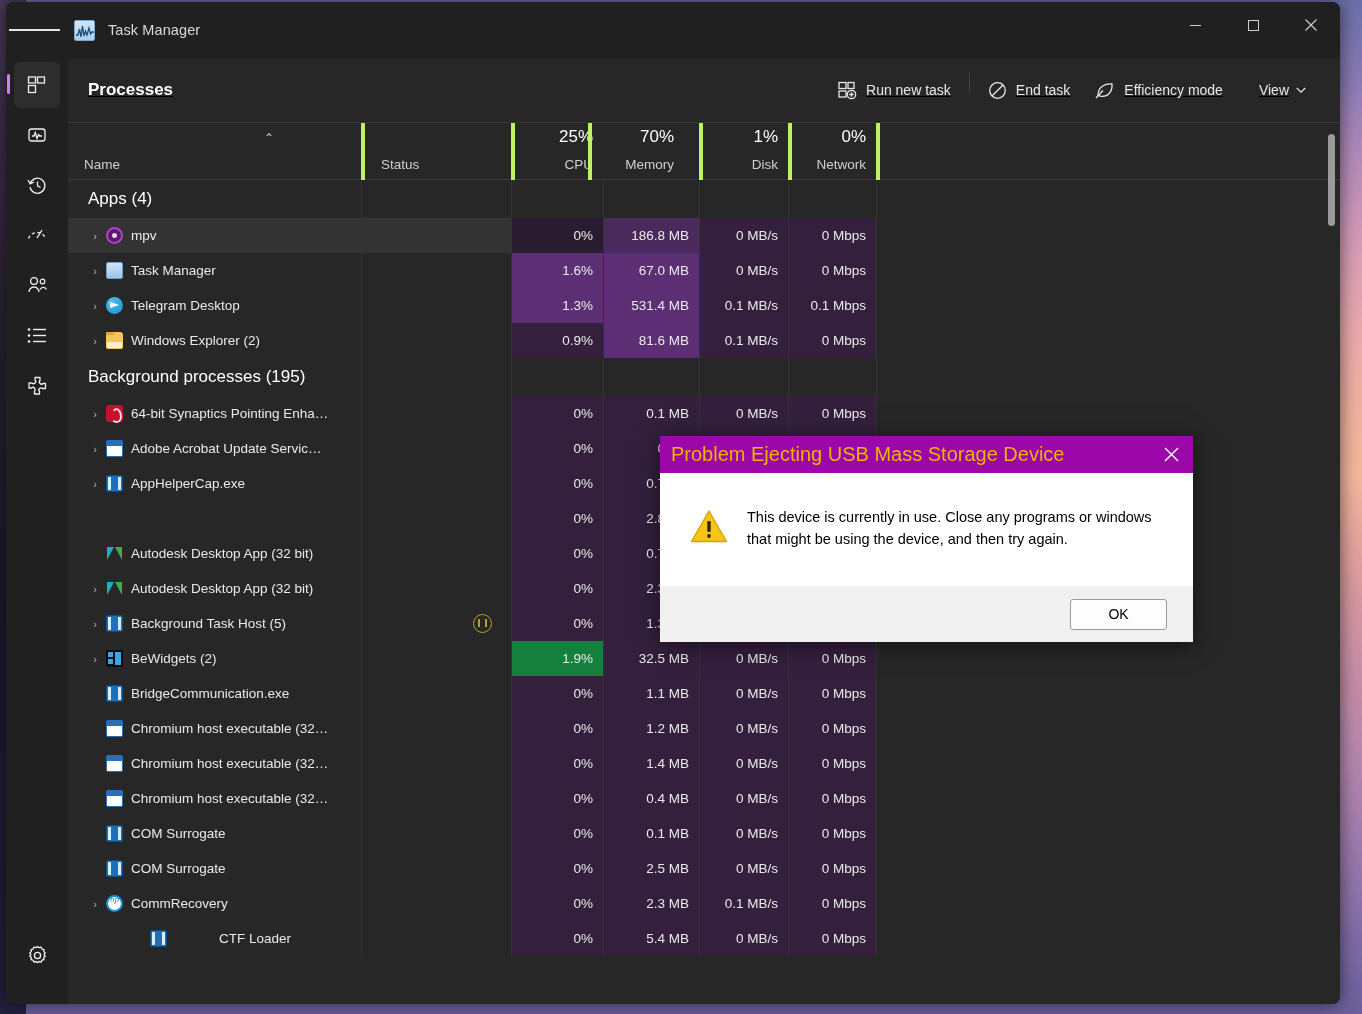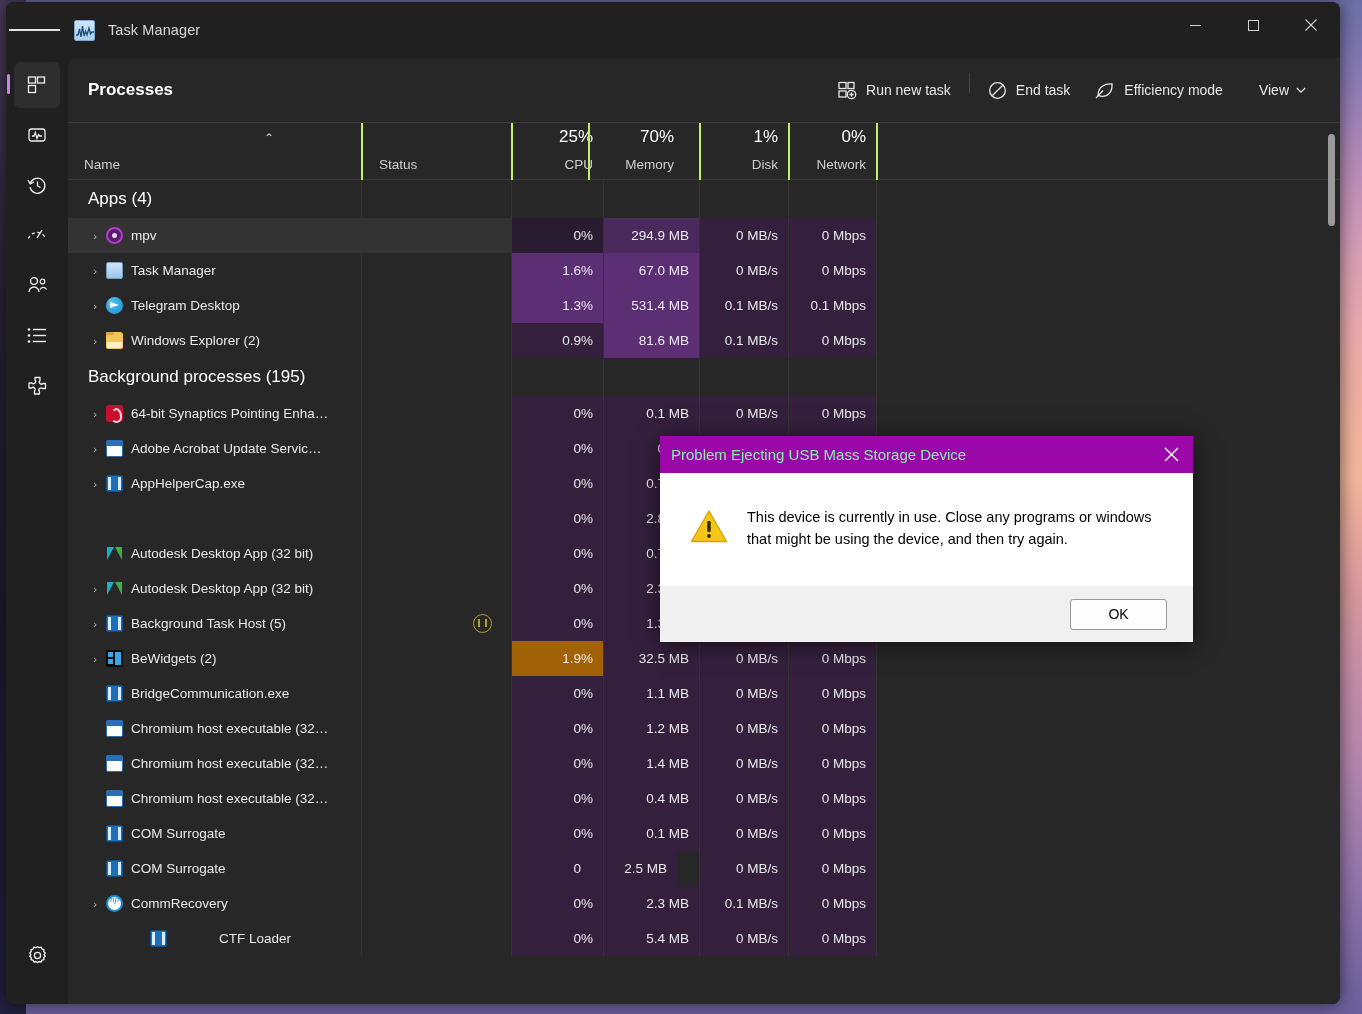--- a/index.html
+++ b/index.html
@@ -94,40 +94,41 @@
   
   #content {
     position: absolute; left: 62px; top: 56px;
     width: 1272px; height: 946px;
     background: #272727;
     border-top-left-radius: 8px;
   }
   #page-header {
     height: 64px; display: flex; align-items: center;
     padding: 0 22px 0 20px;
+    text-decoration: underline;
   }
   #page-title { font-size: 17px; font-weight: bold; color: #ffffff; }
   #toolbar { margin-left: auto; display: flex; align-items: flex-start; gap: 0; }
   .tb-btn {
     display: flex; align-items: center; gap: 9px;
     height: 34px; padding: 0 12px; border-radius: 5px;
     color: #e8e8e8; font-size: 14px; cursor: pointer; white-space: nowrap;
   }
   .tb-sep { width: 1px; height: 20px; background: #454545; margin: 0 6px; }
 
   
   #table { position: absolute; left: 0; top: 64px; width: 1272px; height: 882px; }
   #thead {
     position: relative; height: 58px;
     border-top: 1px solid #3a3a3a; border-bottom: 1px solid #3a3a3a;
     background: #272727;
   }
   .th {
     position: absolute; top: 0; height: 57px;
-    border-left: 2px solid #bef264;
+    border-left: 4px solid #bef264;
     color: #c8c8c8;
   }
   .th:first-child { border-left: none; }
   .th .hdr-pct {
     position: absolute; right: 10px; top: 4px;
     font-size: 17px; color: #ffffff;
   }
   .th .hdr-label {
     position: absolute; bottom: 8px; font-size: 13.5px; color: #cfcfcf;
   }
@@ -182,21 +183,21 @@
   .ico-adsk::before{content:"";position:absolute;right:1px;top:2px;width:0;height:0;border-right:7px solid #3fae49;border-bottom:13px solid transparent;}
   .ico-bew { background:#0b0b0b; }
   .ico-bew::before{content:"";position:absolute;left:2px;top:2px;width:5px;height:5px;background:#39a4e8;box-shadow:0 7px 0 #39a4e8;}
   .ico-bew::after{content:"";position:absolute;left:9px;top:2px;width:6px;height:13px;background:#39a4e8;}
   .ico-hp { border-radius:50%; background:#ffffff; border:2px solid #1a8fd0; }
   .ico-hp::after{content:"hp";position:absolute;left:0;right:0;top:-3px;text-align:center;font-size:9px;font-style:italic;color:#1a8fd0;font-family:"Liberation Serif",serif;}
   .h1 { background: #2a1c30; }
   .h2 { background: #34203d; }
   .h4 { background: #4a2a5c; }
   .h5 { background: #5c2f74; }
-  .h6 { background: #a16207; }
+  .h6 { background: #15803d; }
 
   
   .pause-ico {
     position:absolute; left:112px; top:8px;
     width:19px; height:19px; border-radius:50%;
     border:1.6px solid #b3a032;
   }
   .pause-ico::before,.pause-ico::after{
     content:"";position:absolute;top:3.5px;width:2.4px;height:8.5px;background:#b3a032;
   }
@@ -215,21 +216,21 @@
     width: 533px; height: 206px;
     background: #ffffff;
     box-shadow: 0 3px 22px rgba(0,0,0,.55);
     font-family: "Liberation Sans", sans-serif;
   }
   #dlg-title-bar {
     height: 37px; background: #9b07a8;
     display: flex; align-items: center;
   }
   #dlg-title {
-    margin-left: 11px; color: #86efac; font-size: 15px;
+    margin-left: 11px; color: #eab308; font-size: 20px;
   }
   #dlg-close {
     margin-left: auto; width: 44px; height: 37px;
     display: flex; align-items: center; justify-content: center;
     cursor: pointer;
   }
   #dlg-body {
     height: 113px; background: #ffffff;
     display: flex; align-items: flex-start; padding: 34px 32px 0 30px;
   }
@@ -441,21 +442,21 @@
             <div class="vline" style="left: 808px;"></div>
           </div>
           <div class="row selected">
             <div class="cell cell-name" style="left: 0px; width: 293px; padding-left: 16px;">
               <div class="chev">›</div>
               <div class="pico ico-mpv"></div>
               <div class="pname">mpv</div>
             </div>
             <div class="cell cell-status" style="left: 293px; width: 150px;"></div>
             <div class="cell num h1" style="left: 443px; width: 92px;">0%</div>
-            <div class="cell num h4" style="left: 535px; width: 96px;">294.9 MB</div>
+            <div class="cell num h4" style="left: 535px; width: 96px;">186.8 MB</div>
             <div class="cell num h2" style="left: 631px; width: 89px;">0 MB/s</div>
             <div class="cell num h2" style="left: 720px; width: 88px;">0 Mbps</div>
             <div class="vline" style="left: 293px;"></div>
             <div class="vline" style="left: 443px;"></div>
             <div class="vline" style="left: 535px;"></div>
             <div class="vline" style="left: 631px;"></div>
             <div class="vline" style="left: 720px;"></div>
             <div class="vline" style="left: 808px;"></div>
           </div>
           <div class="row">
@@ -753,21 +754,21 @@
             <div class="vline" style="left: 808px;"></div>
           </div>
           <div class="row">
             <div class="cell cell-name" style="left: 0px; width: 293px; padding-left: 16px;">
               <div class="chev"></div>
               <div class="pico ico-winblue"></div>
               <div class="pname">COM Surrogate</div>
             </div>
             <div class="cell cell-status" style="left: 293px; width: 150px;"></div>
             <div class="cell num h2" style="left: 443px; width: 92px;">0%</div>
-            <div class="cell num h2" style="left: 513px; width: 96px; padding-left: 16px;">2.5 MB</div>
+            <div class="cell num h2" style="left: 535px; width: 96px; padding-left: 16px;">2.5 MB</div>
             <div class="cell num h2" style="left: 631px; width: 89px;">0 MB/s</div>
             <div class="cell num h2" style="left: 720px; width: 88px;">0 Mbps</div>
             <div class="vline" style="left: 293px;"></div>
             <div class="vline" style="left: 443px;"></div>
             <div class="vline" style="left: 535px;"></div>
             <div class="vline" style="left: 631px;"></div>
             <div class="vline" style="left: 720px;"></div>
             <div class="vline" style="left: 808px;"></div>
           </div>
           <div class="row">

